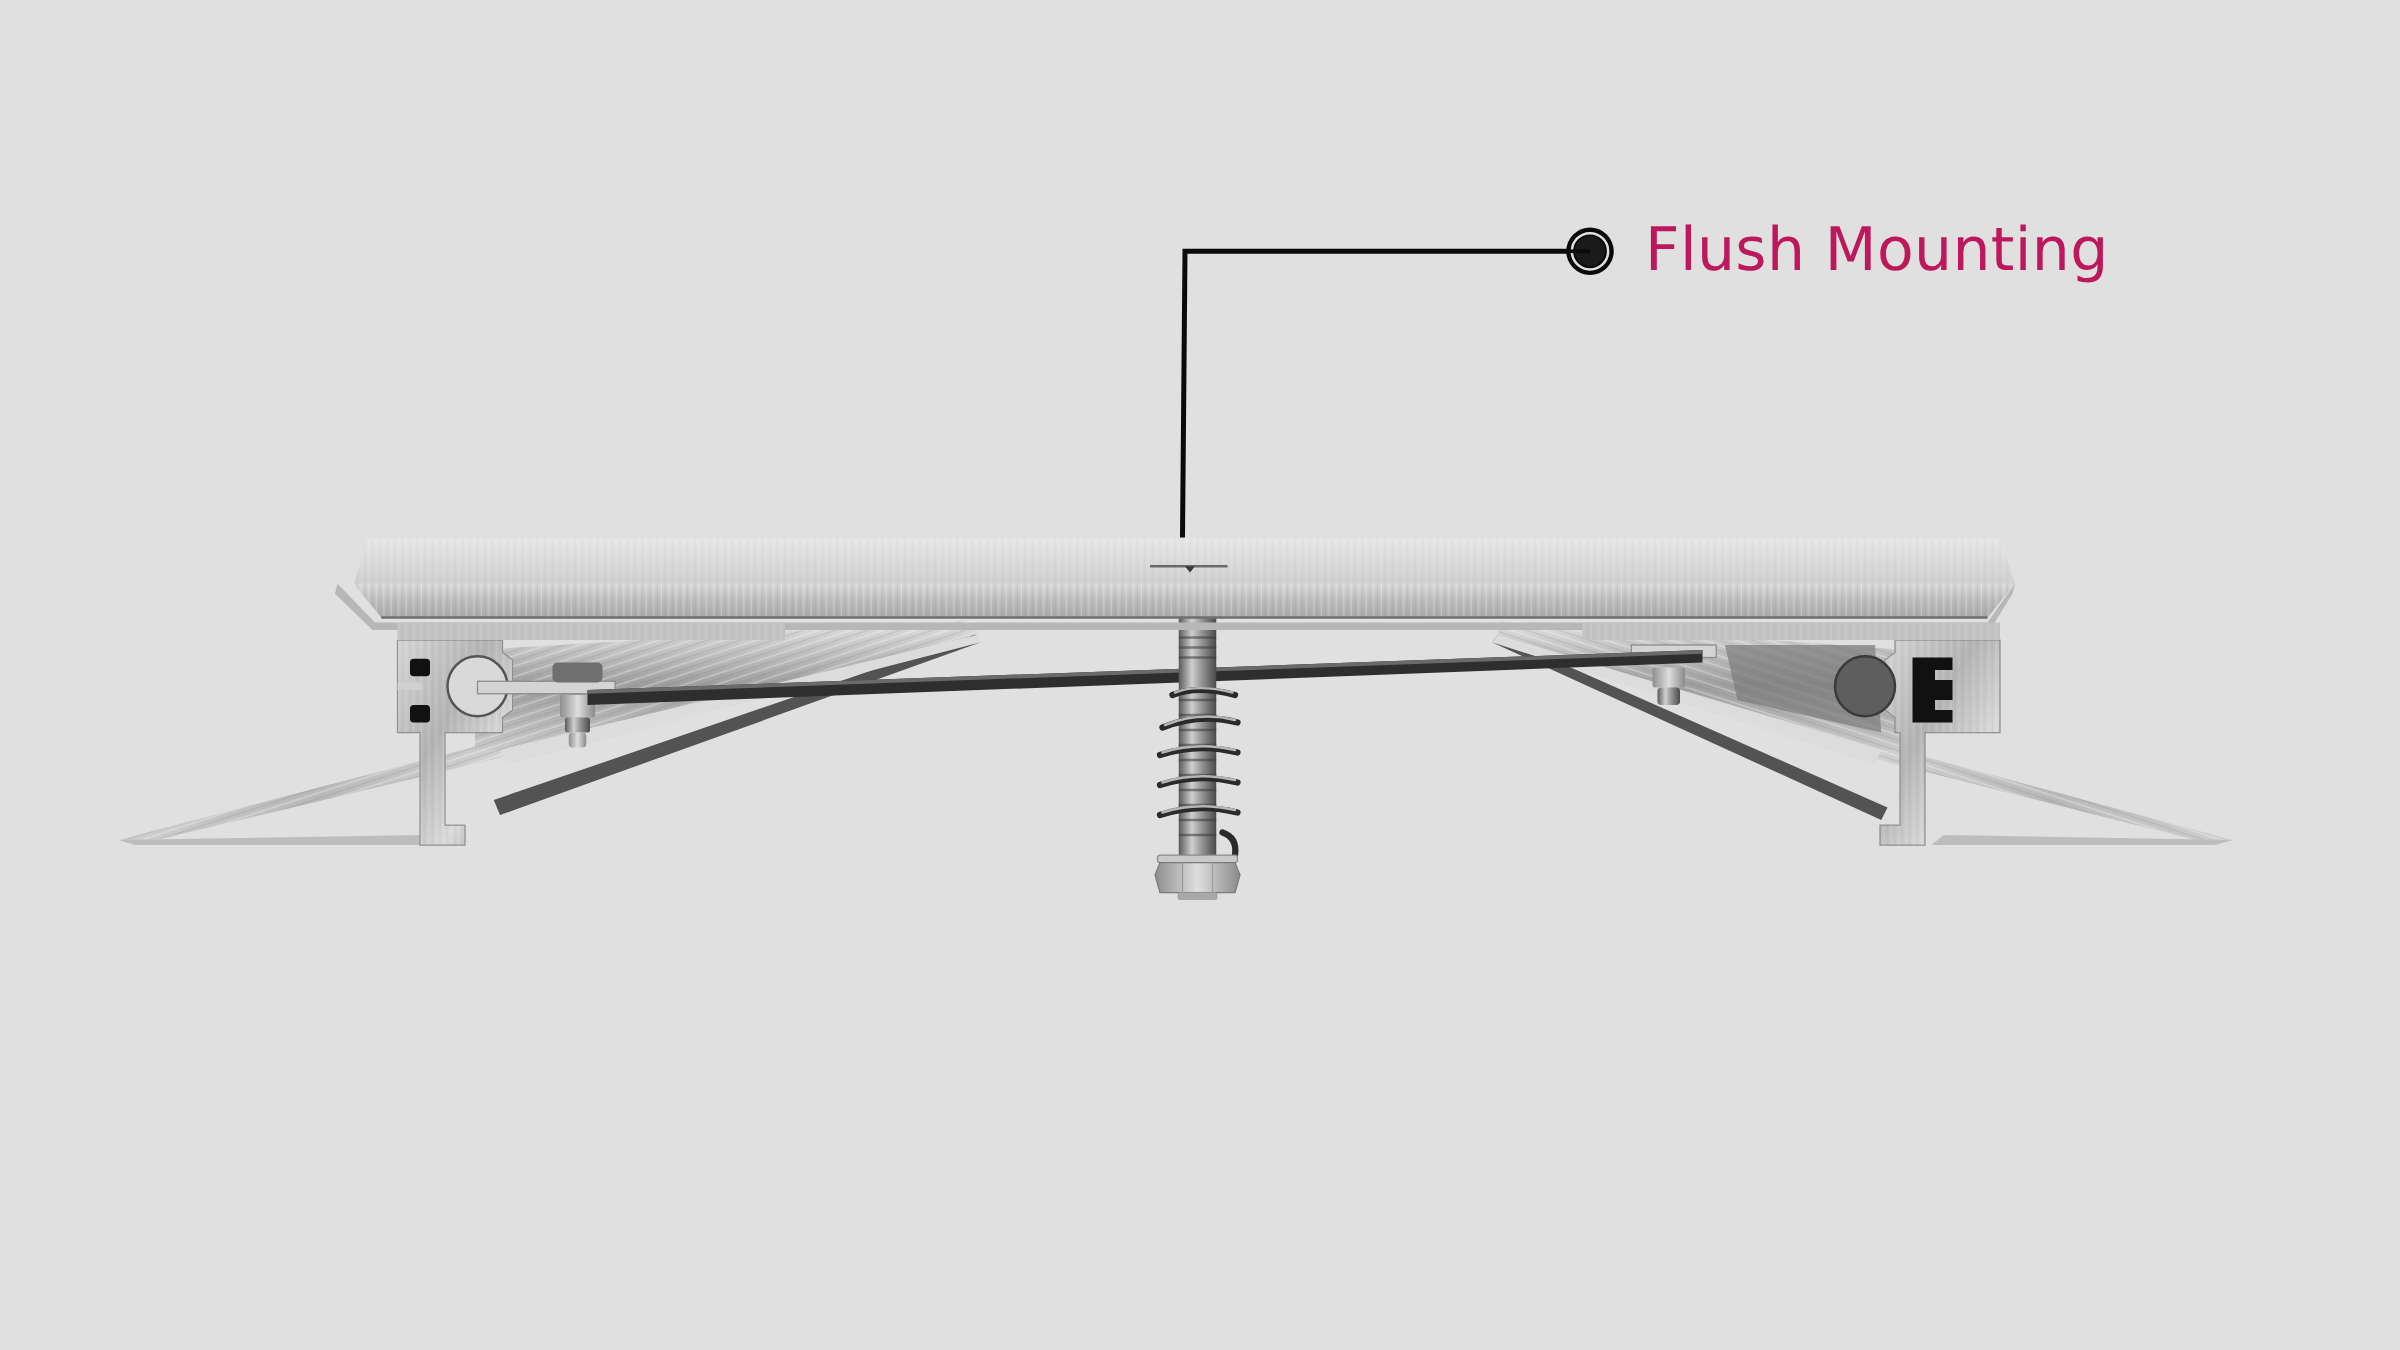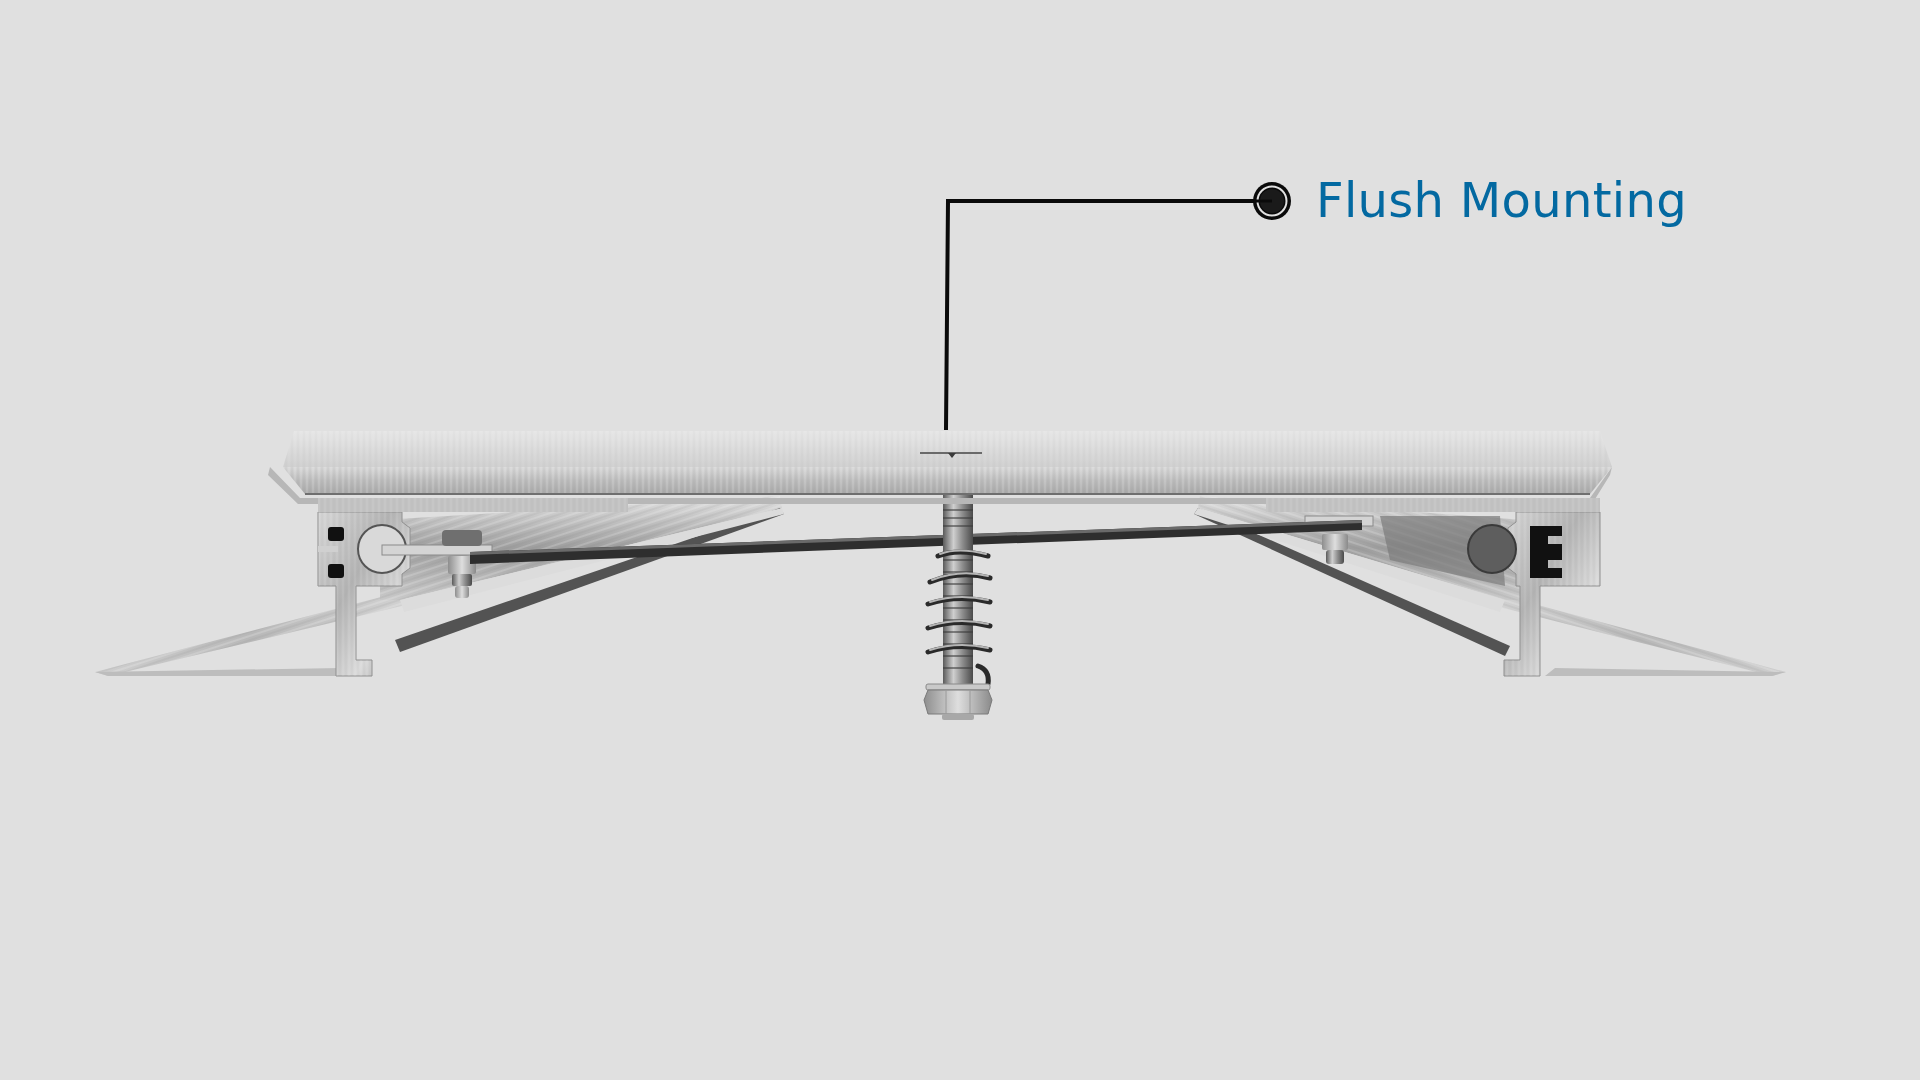--- a/index.html
+++ b/index.html
@@ -23,21 +23,21 @@
       width: 1920px;
       height: 1080px;
     }
     .callout-label {
       position: absolute;
       left: 1316px;
       top: 168px;
       font-family: "DejaVu Sans", sans-serif;
       font-size: 48px;
       line-height: 64px;
-      color: #0369a1;
+      color: #be185d;
       letter-spacing: 0.3px;
       white-space: nowrap;
     }
   </style>
 </head>
 <body>
 
 <div id="stage">
 
   <svg id="diagram-svg" viewBox="0 0 1920 1080" xmlns="http://www.w3.org/2000/svg">

